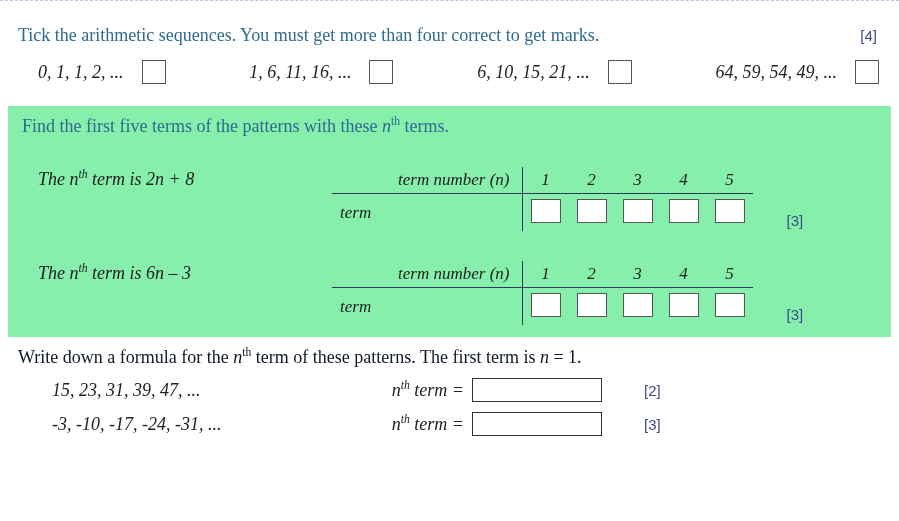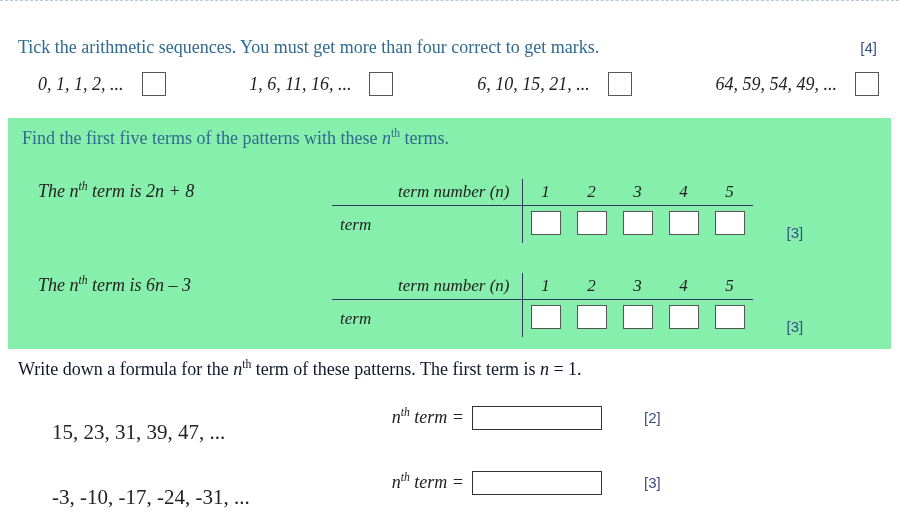--- a/index.html
+++ b/index.html
@@ -7,21 +7,21 @@
     font-family: Georgia, "Times New Roman", serif;
     font-size: 17px;
     color: #222;
     width: 899px;
     height: 521px;
     background: #fff;
     position: relative;
     border-top: 1px dashed #b8c5e0;
     padding: 12px 14px 12px 18px;
   }
-  .question1 { margin-top: 24px; }
+  .question1 { margin-top: 12px; }
   .q1-prompt {
     color: #2f6a8f;
     font-size: 18px;
     display: flex;
     justify-content: space-between;
     align-items: baseline;
     padding-right: 8px;
   }
   .marks {
     color: #3b4e8a;
@@ -125,22 +125,22 @@
     font-size: 18px;
   }
   .formula-row {
     display: flex;
     align-items: center;
     margin-top: 10px;
     padding-left: 34px;
   }
   .formula-seq {
     width: 300px;
-    font-size: 21px;
-    margin-top: 30px;
+    font-size: 18px;
+    font-style: italic;
   }
   .formula-eq {
     width: 120px;
     font-size: 18px;
     font-style: italic;
     text-align: right;
     padding-right: 8px;
   }
   .formula-input {
     width: 130px; height: 24px;

